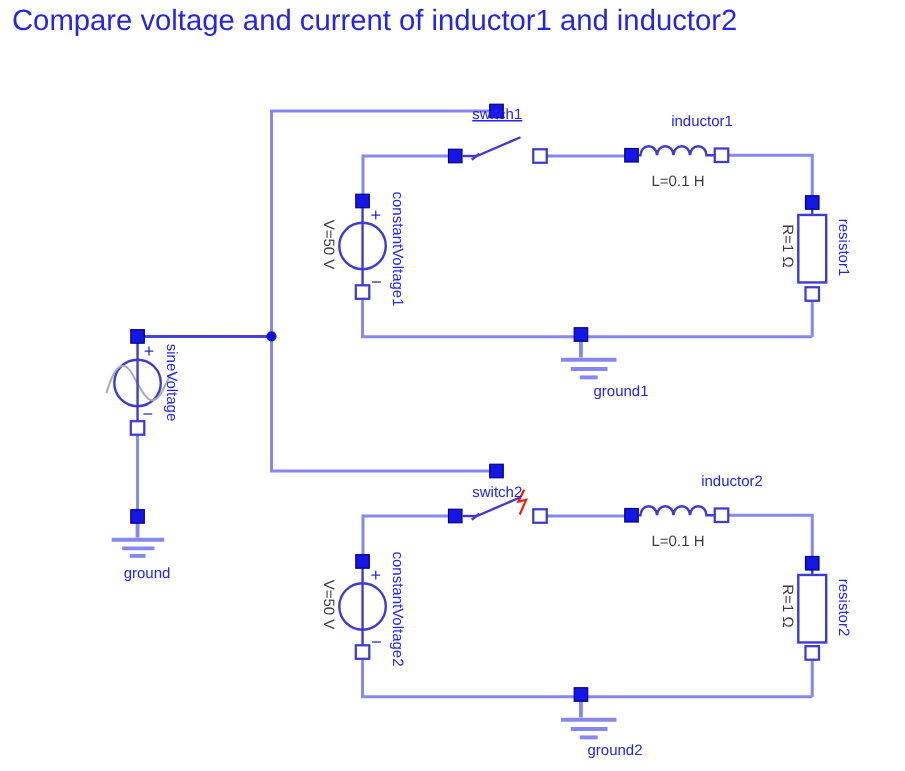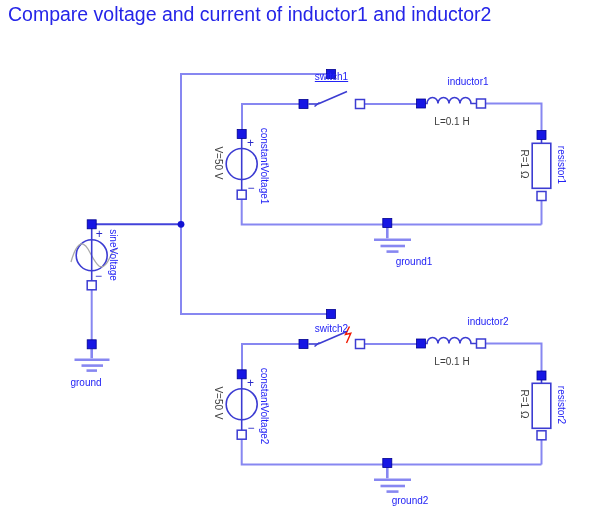--- a/index.html
+++ b/index.html
@@ -164,21 +164,21 @@
       <rect x="237.2" y="430.2" width="9" height="9"></rect>
       <rect x="87.2" y="280.8" width="9" height="9"></rect>
     </g>
   </svg>
 
   <div id="title">Compare voltage and current of inductor1 and inductor2</div>
 
   <div class="sign" style="left:99.3px;top:233.8px;">+</div>
   <div class="sign" style="left:98.5px;top:275.8px;">−</div>
   <div class="lbl vert" style="left:112.5px;top:255px;">sineVoltage</div>
-  <div class="lbl" style="left:86px;top:382.5px;">ground</div>
+  <div class="lbl" style="left:98px;top:382.5px;">ground</div>
 
   <div class="lbl" style="left:331.5px;top:77px;text-decoration:underline;">switch1</div>
   <div class="lbl" style="left:468px;top:82px;">inductor1</div>
   <div class="lbl param" style="left:452px;top:121.5px;">L=0.1 H</div>
   <div class="lbl vert" style="left:560.5px;top:164.5px;">resistor1</div>
   <div class="lbl vert param" style="left:523.5px;top:164px;">R=1 Ω</div>
   <div class="lbl vert" style="left:263.5px;top:165.8px;">constantVoltage1</div>
   <div class="lbl vert param" style="left:217.5px;top:162.5px;">V=50 V</div>
   <div class="sign" style="left:250.5px;top:143px;">+</div>
   <div class="sign" style="left:251px;top:187.7px;">−</div>

